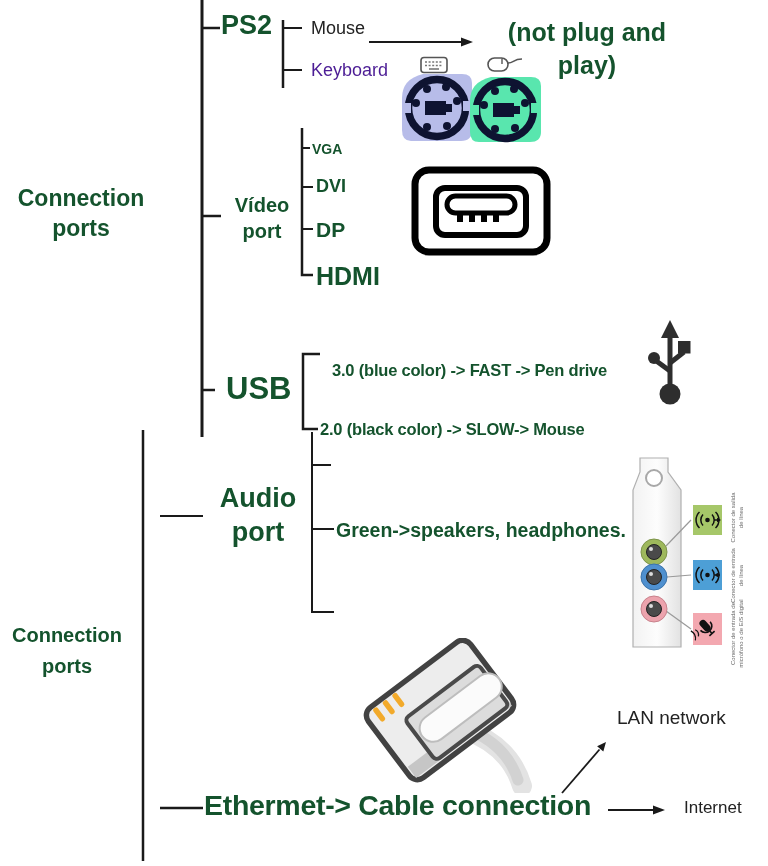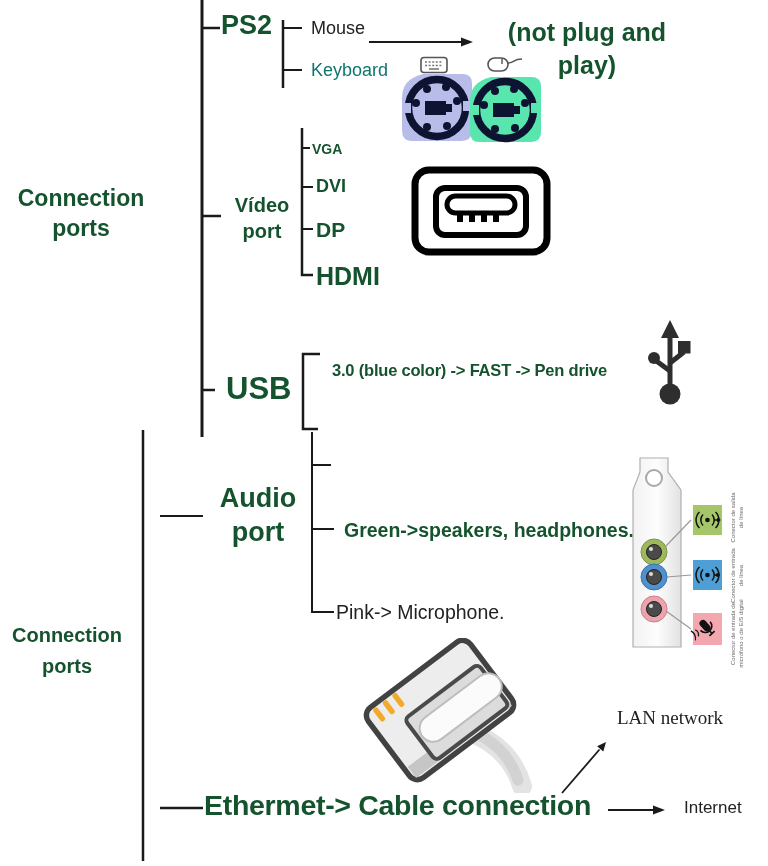--- a/index.html
+++ b/index.html
@@ -48,21 +48,21 @@
       <polygon points="665,810 653,805.5 653,814.5"></polygon>
       <polygon points="606,742 603.3,751.5 597.1,746.3"></polygon>
     </g>
   </svg>
 
   <div class="lbl b center" style="left:6px;top:184px;width:150px;font-size:23px;line-height:1.3;">Connection ports</div>
   <div class="lbl b center" style="left:2px;top:620px;width:130px;font-size:20px;line-height:1.55;">Connection ports</div>
 
   <div class="lbl b" style="left:221px;top:10px;font-size:27px;">PS2</div>
   <div class="lbl" style="left:311px;top:18px;font-size:18px;color:#222;">Mouse</div>
-  <div class="lbl" style="left:311px;top:60px;font-size:18px;color:#0f766e;">Keyboard</div>
+  <div class="lbl" style="left:311px;top:60px;font-size:18px;color:#4c1d95;">Keyboard</div>
   <div class="lbl b center" style="left:497px;top:16px;width:180px;font-size:25px;line-height:1.3;">(not plug and play)</div>
 
   <svg class="abs" style="left:420px;top:56px" width="28" height="19" viewBox="0 0 28 19">
     <rect x="1" y="1.5" width="26" height="15" rx="3" fill="#fff" stroke="#555" stroke-width="1.6"></rect>
     <path d="M5,6 H23 M5,9.5 H23" stroke="#777" stroke-width="1.4" stroke-dasharray="2,1.6" fill="none"></path>
     <path d="M9,13 H19" stroke="#777" stroke-width="1.6" fill="none"></path>
   </svg>
 
   <svg class="abs" style="left:486px;top:52px" width="38" height="21" viewBox="0 0 38 21">
     <rect x="2" y="6" width="20" height="13" rx="6.5" fill="#fff" stroke="#555" stroke-width="1.6"></rect>
@@ -117,38 +117,38 @@
     <g fill="#000">
       <rect x="47" y="46" width="6" height="11"></rect>
       <rect x="59" y="46" width="6" height="11"></rect>
       <rect x="71" y="46" width="6" height="11"></rect>
       <rect x="83" y="46" width="6" height="11"></rect>
     </g>
   </svg>
 
   <div class="lbl b" style="left:226px;top:371px;font-size:31px;">USB</div>
   <div class="lbl b" style="left:332px;top:345px;font-size:16.5px;letter-spacing:-0.2px;margin-top:16px;">3.0 (blue color) -&gt; FAST -&gt; Pen drive</div>
+  <div class="lbl b" style="left:320px;top:420px;font-size:16.5px;letter-spacing:-0.2px;">2.0 (black color) -&gt; SLOW-&gt; Mouse</div>
 
   <svg class="abs" style="left:640px;top:314px" width="62" height="100" viewBox="0 0 62 100">
     <g fill="#2e2e2e" stroke="none">
       <polygon points="30,6 21,24 39,24"></polygon>
       <rect x="27.5" y="20" width="5" height="52"></rect>
       <circle cx="30" cy="80" r="10.5"></circle>
       <circle cx="14" cy="44" r="6"></circle>
       <rect x="38" y="27" width="12.5" height="12.5"></rect>
     </g>
     <g stroke="#2e2e2e" stroke-width="5" fill="none">
       <path d="M30,57 L15,46"></path>
       <path d="M30,49 L44,38"></path>
     </g>
   </svg>
 
   <div class="lbl b center" style="left:212px;top:482px;width:92px;font-size:27px;line-height:1.25;">Audio port</div>
-  <div class="lbl b" style="left:336px;top:519px;font-size:19.5px;margin-left:8px;">Green-&gt;speakers, headphones.</div>
-  <div class="lbl" style="left:336px;top:601px;font-size:19.5px;color:#222;">Pink-&gt; Microphone.</div>
+  <div class="lbl b" style="left:336px;top:519px;font-size:19.5px;">Green-&gt;speakers, headphones.</div>
 
   <svg class="abs" style="left:626px;top:448px" width="150" height="215" viewBox="0 0 150 215">
     <defs>
       <linearGradient id="bgrad" x1="0" y1="0" x2="1" y2="0">
         <stop offset="0" stop-color="#f2f2f2"></stop>
           <stop offset="0.5" stop-color="#fdfdfd"></stop>
           <stop offset="1" stop-color="#e2e2e2"></stop>
       </linearGradient>
     </defs>
     <path d="M14,10 H42 V24 L55,42 V199 H7 V42 L14,24 Z" fill="url(#bgrad)" stroke="#b0b0b0" stroke-width="1.2"></path>
@@ -217,16 +217,16 @@
         <rect x="-54" y="-41" width="5.5" height="16" rx="2.5"></rect>
         <rect x="-42" y="-41" width="5.5" height="16" rx="2.5"></rect>
         <rect x="-30" y="-41" width="5.5" height="16" rx="2.5"></rect>
       </g>
       <rect x="-34" y="-14" width="92" height="52" rx="5" fill="#dcdcdc" stroke="#4a4a4a" stroke-width="4"></rect>
       <rect x="-30" y="-3" width="96" height="27" rx="13.5" fill="#fbfbfb" stroke="#bdbdbd" stroke-width="2"></rect>
     </g>
   </svg>
 
   <div class="lbl b" style="left:204px;top:789px;font-size:28.5px;letter-spacing:-0.3px;">Ethermet-&gt; Cable connection</div>
-  <div class="lbl" style="left:617px;top:707px;font-size:19px;color:#222;font-family:Liberation Serif, serif;">LAN network</div>
+  <div class="lbl" style="left:617px;top:707px;font-size:19px;color:#222;">LAN network</div>
   <div class="lbl" style="left:684px;top:798px;font-size:17px;color:#222;">Internet</div>
 
 </div>
 
 </body></html>

